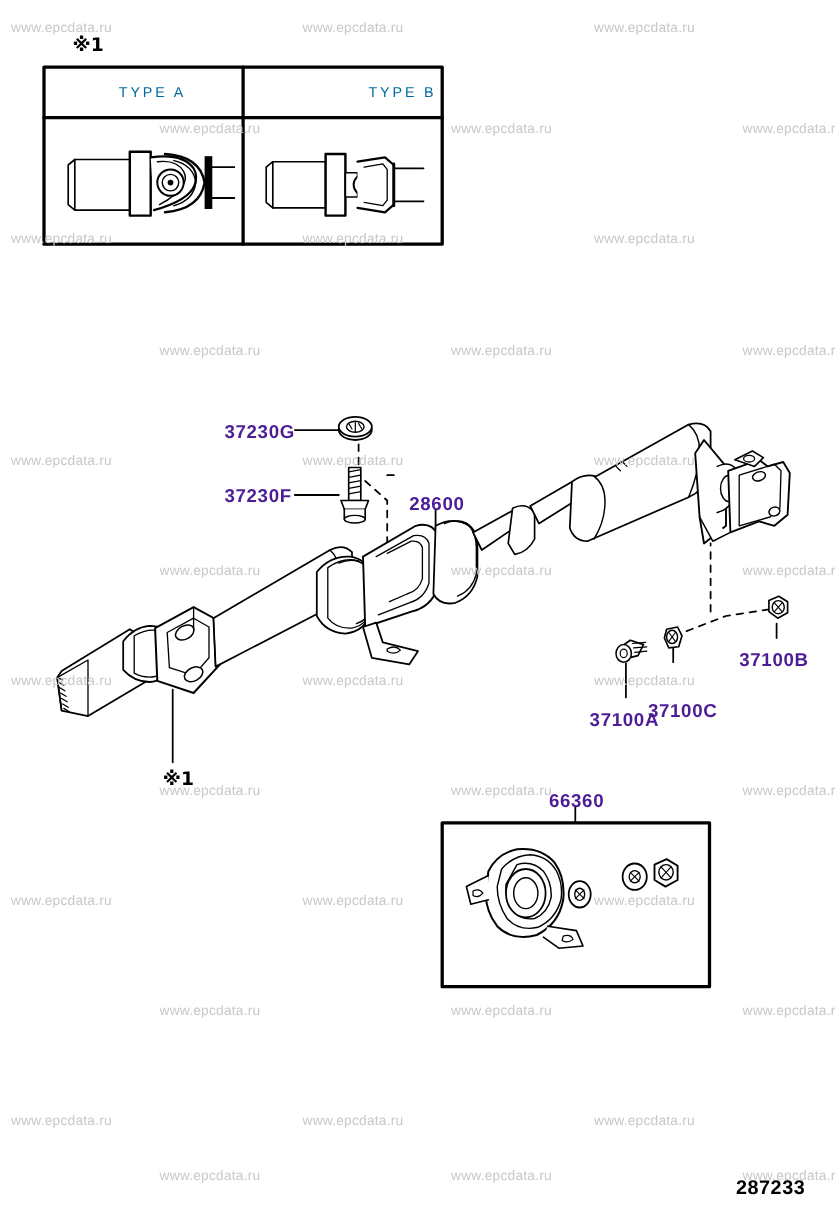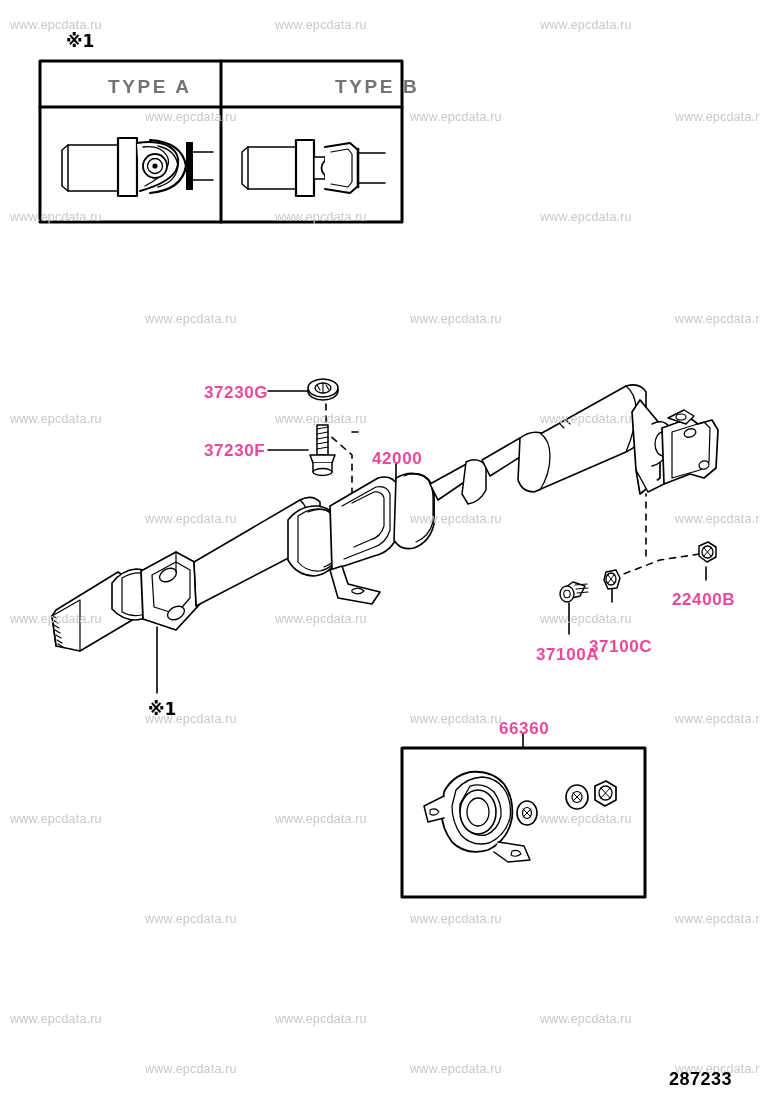--- a/index.html
+++ b/index.html
@@ -47,30 +47,30 @@
     z-index: 8;
   }
 
   .pnum {
     position: absolute;
     font-family: "Liberation Sans", sans-serif;
     font-weight: bold;
     font-size: 17px;
     letter-spacing: 0.6px;
     white-space: nowrap;
-    color: #ec4899;
+    color: #4c1d95;
   }
   .typelabel {
     position: absolute;
     font-family: "Liberation Sans", sans-serif;
-    font-weight: bold;
-    font-size: 19px;
+    font-weight: normal;
+    font-size: 13px;
     letter-spacing: 2.6px;
     white-space: nowrap;
-    color: #737373;
+    color: #0369a1;
   }
   .notemark {
     position: absolute;
     font-family: "DejaVu Sans", sans-serif;
     font-weight: bold;
     font-size: 17px;
     white-space: nowrap;
     color: #000;
   }
   .fignum {
@@ -350,22 +350,22 @@
 
 <div id="label-layer">
 
   <div class="notemark" style="left:66px; top:31px;">※1</div>
 
   <div class="typelabel" style="left:108px; top:76px;">TYPE A</div>
   <div class="typelabel" style="left:288px; top:76px;margin-left:47px;">TYPE B</div>
 
   <div class="pnum" style="left:204px; top:383px;">37230G</div>
   <div class="pnum" style="left:204px; top:441px;">37230F</div>
-  <div class="pnum" style="left:372px; top:449px;">42000</div>
+  <div class="pnum" style="left:372px; top:449px;">28600</div>
   <div class="pnum" style="left:536px; top:645px;">37100A</div>
   <div class="pnum" style="left:589px; top:637px;">37100C</div>
-  <div class="pnum" style="left:672px; top:590px;">22400B</div>
+  <div class="pnum" style="left:672px; top:590px;">37100B</div>
   <div class="pnum" style="left:499px; top:719px;">66360</div>
 
   <div class="notemark" style="left:148px; top:699px;">※1</div>
 
   <div class="fignum" style="left:669px; top:1069px;">287233</div>
 </div>
 
 </body></html>

